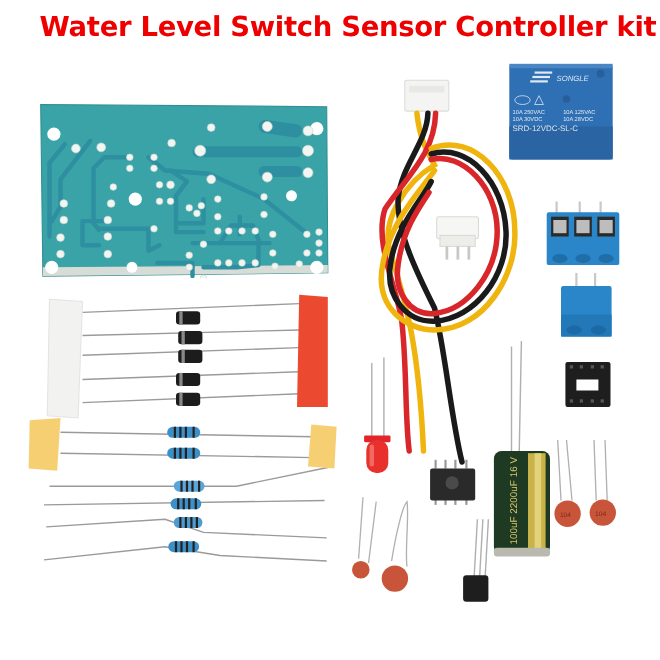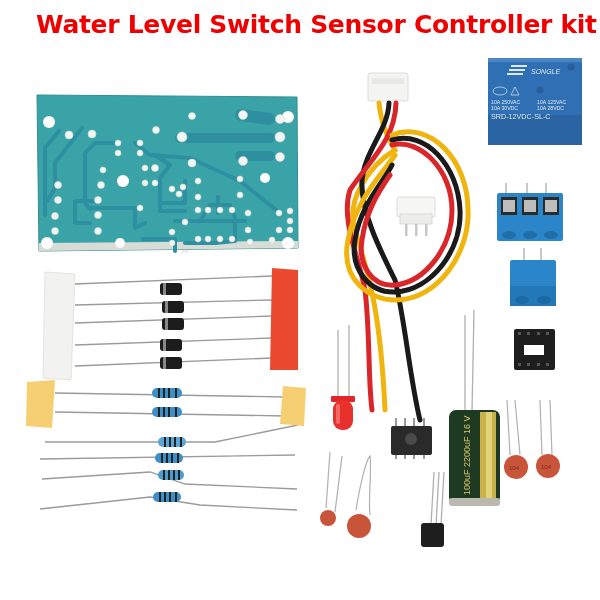--- a/index.html
+++ b/index.html
@@ -131,21 +131,21 @@
 
   <g>
     <rect x="397" y="197" width="38" height="20" rx="2" fill="#f6f6f4" stroke="#dadad6"></rect>
     <rect x="400" y="214" width="32" height="10" fill="#ededea" stroke="#dadad6"></rect>
     <rect x="405" y="224" width="2.5" height="12" fill="#c8c8c8"></rect>
     <rect x="415" y="224" width="2.5" height="12" fill="#c8c8c8"></rect>
     <rect x="425" y="224" width="2.5" height="12" fill="#c8c8c8"></rect>
   </g>
 </svg>
 
-<div class="abs" style="left:485px;top:57px;width:100px;height:92px;">
+<div class="abs" style="left:460px;top:57px;width:100px;height:92px;">
   <svg width="100" height="92" viewBox="0 0 100 92">
     <rect x="3" y="2" width="94" height="86" rx="3" fill="#2f6fb3"></rect>
     <rect x="3" y="58" width="94" height="30" fill="#2a64a2"></rect>
     <rect x="3" y="1" width="94" height="4" fill="#4a86c4"></rect>
     <circle cx="86" cy="10" r="3.5" fill="#285e99"></circle>
     <circle cx="55" cy="33" r="3.5" fill="#285e99"></circle>
     <g fill="#dfe9f3">
         <rect x="26" y="8" width="16" height="2"></rect>
         <rect x="24" y="12" width="16" height="2"></rect>
         <rect x="22" y="16" width="16" height="2"></rect>

